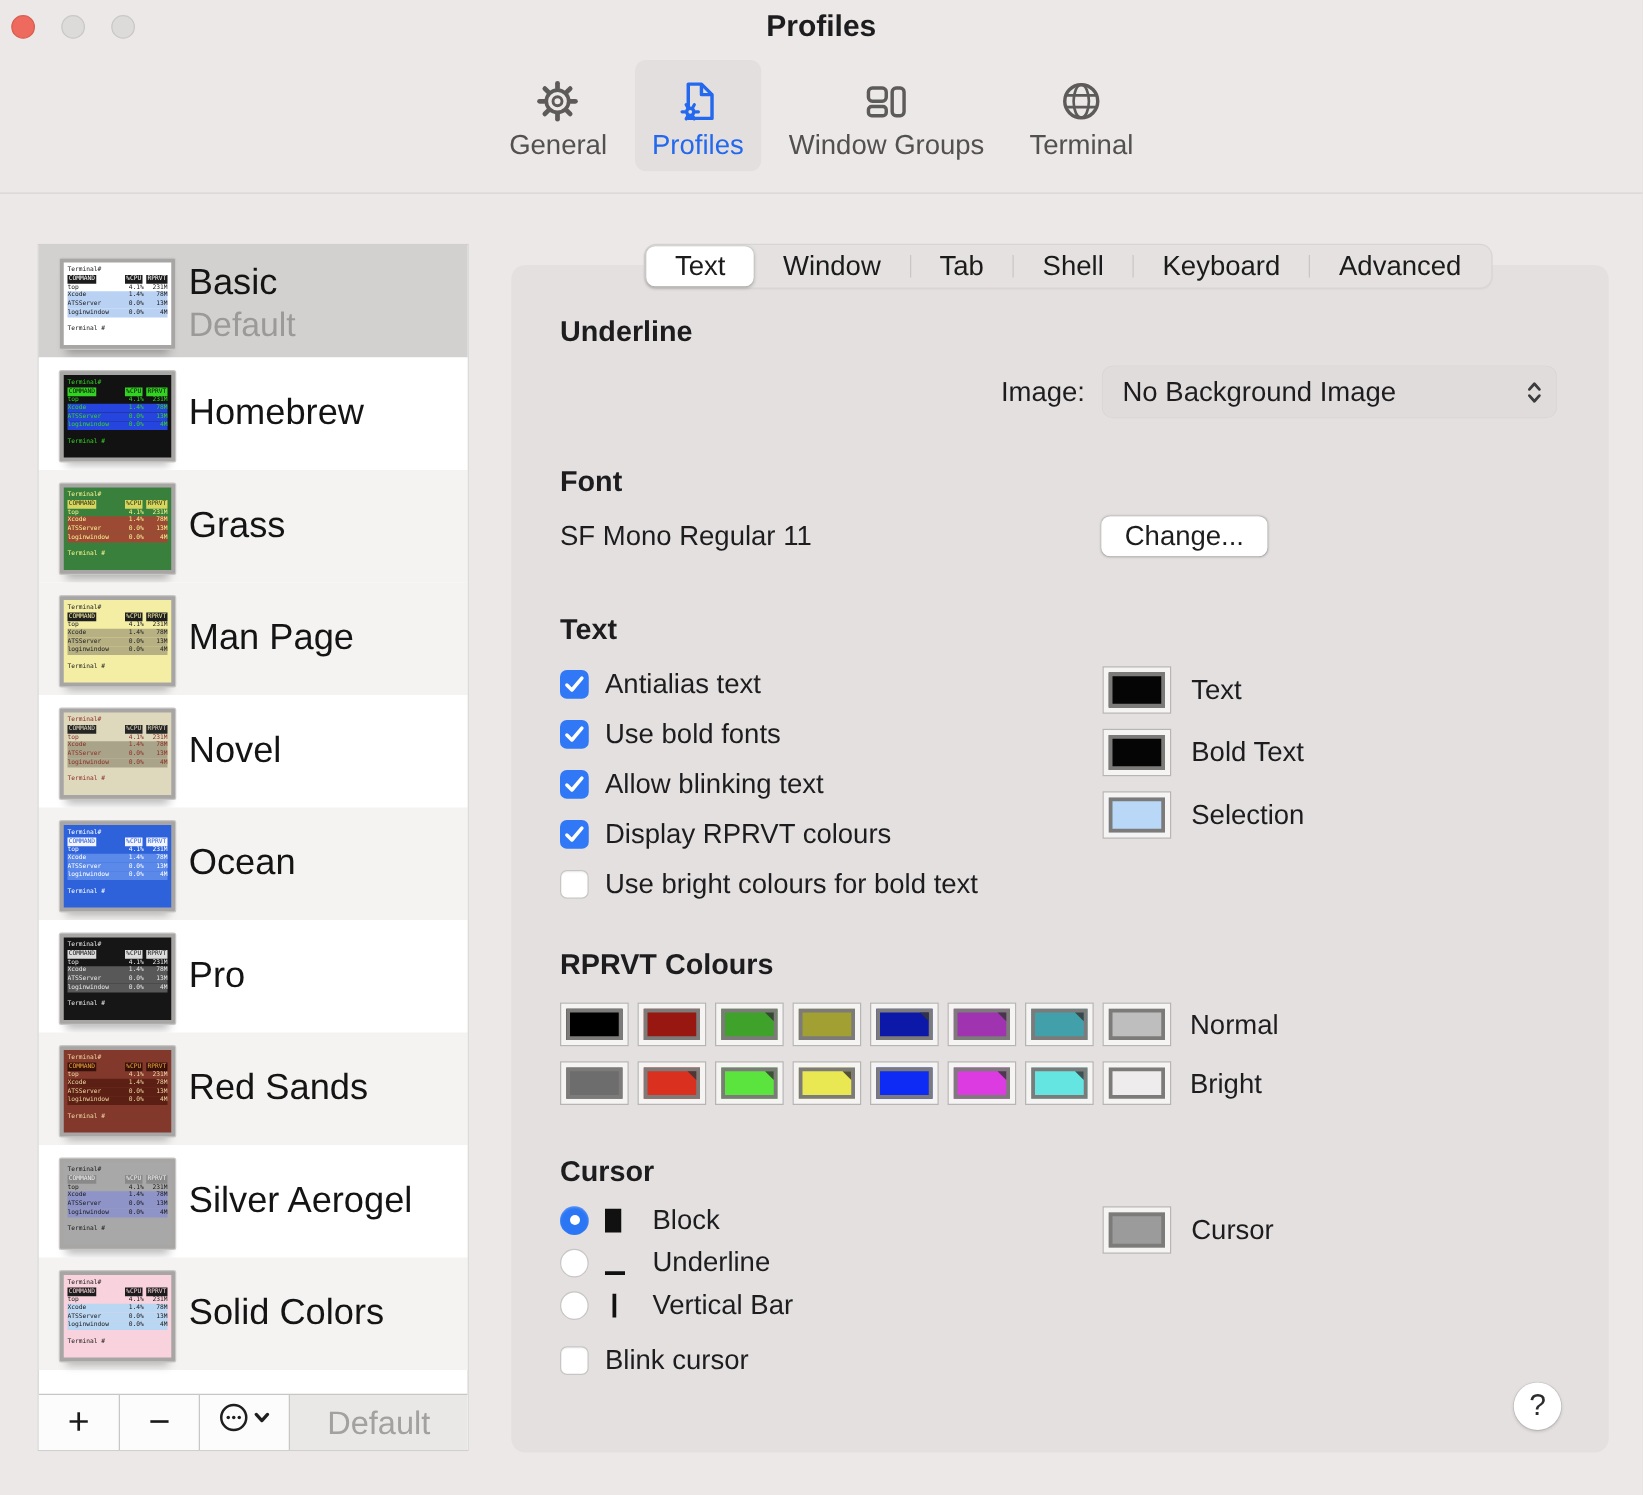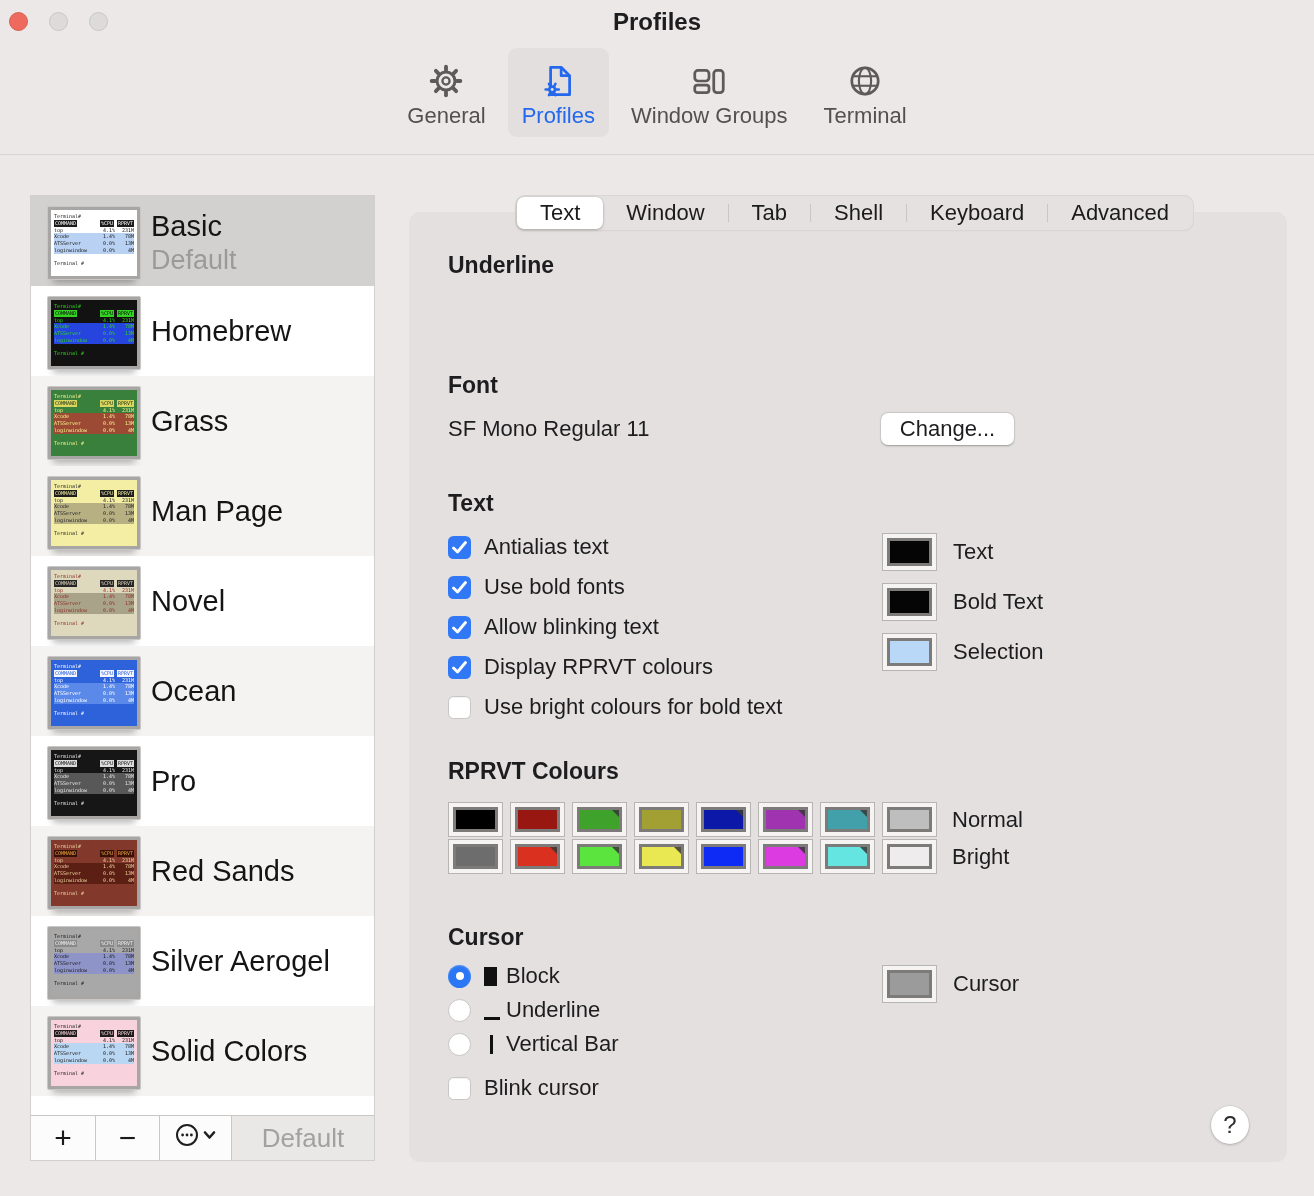--- a/index.html
+++ b/index.html
@@ -96,36 +96,36 @@
   .cb{width:23px;height:23px;border-radius:5.5px;box-sizing:border-box;display:flex;
       align-items:center;justify-content:center;flex:none;}
   .cb.on{background:#3178f6;}
   .cb.off{background:#ffffff;border:1px solid #c8c6c5;box-shadow:inset 0 1px 1px rgba(0,0,0,.05);}
 
   #text-wells{position:absolute;left:882px;top:533px;}
   .well-row{display:flex;align-items:center;gap:16px;margin-bottom:12px;height:38px;}
   .well-row .well{width:55px;height:38px;flex:none;}
 
   #ansi-rows{position:absolute;left:448px;top:802px;}
-  .ansi-row{display:flex;align-items:center;gap:7px;margin-bottom:2px;}
+  .ansi-row{display:flex;align-items:center;gap:7px;margin-bottom:12px;}
   .ansi-row .well{width:55px;height:35px;flex:none;}
   .ansi-label{margin-left:8px;}
 
   #cursor-opts{position:absolute;left:448px;top:959px;}
   .radio-row{height:34px;display:flex;align-items:center;}
   .rd{width:23px;height:23px;border-radius:50%;box-sizing:border-box;display:flex;
       align-items:center;justify-content:center;flex:none;}
   .rd.on{background:#2a76f4;box-shadow:inset 0 1px 2px rgba(255,255,255,.25);}
   .rd.on i{width:8px;height:8px;border-radius:50%;background:#ffffff;}
   .rd.off{background:#ffffff;border:1px solid #c8c6c5;}
   .glyph{width:22px;margin-left:13px;display:flex;align-items:center;justify-content:flex-start;height:24px;}
   .g-block{width:13px;height:19px;background:#111;}
   .g-underline{width:16px;height:3px;background:#111;align-self:flex-end;margin-bottom:2px;}
   .g-vbar{width:3px;height:19px;background:#111;margin-left:6px;}
-  .radio-row .lbl{margin-left:0;}
+  .radio-row .lbl{margin-left:16px;}
   #blink-row{margin-top:14px;display:flex;align-items:center;gap:13px;}
 
   #cursor-well{position:absolute;left:882px;top:965px;}
 
   #help-btn{position:absolute;left:1211px;top:1106px;width:38px;height:38px;border-radius:50%;
             background:#ffffff;display:flex;align-items:center;justify-content:center;font-size:24px;
             color:#2c2c2e;box-shadow:0 0 0 .5px rgba(0,0,0,.1), 0 1px 3px rgba(0,0,0,.2);}
 </style>
 </head>
 <body>
@@ -575,20 +575,32 @@
       <div class="tab">Tab</div>
       <span class="tab-sep"></span>
       <div class="tab">Shell</div>
       <span class="tab-sep"></span>
       <div class="tab">Keyboard</div>
       <span class="tab-sep"></span>
       <div class="tab">Advanced</div>
     </div>
 
   <div class="sec-title" style="left:448px;top:252px;">Underline</div>
+  <div id="image-group">
+    <span id="lbl-image" class="lbl">Image:</span>
+    <div id="popup">
+      <span class="lbl">No Background Image</span>
+      <span class="chev">
+        <svg width="13" height="22" viewBox="0 0 13 22">
+          <path d="M2.5 8.5 L6.5 4 L10.5 8.5" fill="none" stroke="#3c3c3e" stroke-width="2.2" stroke-linecap="round" stroke-linejoin="round"></path>
+          <path d="M2.5 13.5 L6.5 18 L10.5 13.5" fill="none" stroke="#3c3c3e" stroke-width="2.2" stroke-linecap="round" stroke-linejoin="round"></path>
+        </svg>
+      </span>
+    </div>
+  </div>
 
   <div class="sec-title" style="left:448px;top:372px;">Font</div>
   <div id="font-value" class="lbl">SF Mono Regular 11</div>
   <div id="btn-change">Change...</div>
 
   <div class="sec-title" style="left:448px;top:490px;">Text</div>
   <div id="checks">
       <div class="check-row">
         <span class="cb on">
           <svg width="23" height="23" viewBox="0 0 23 23">

